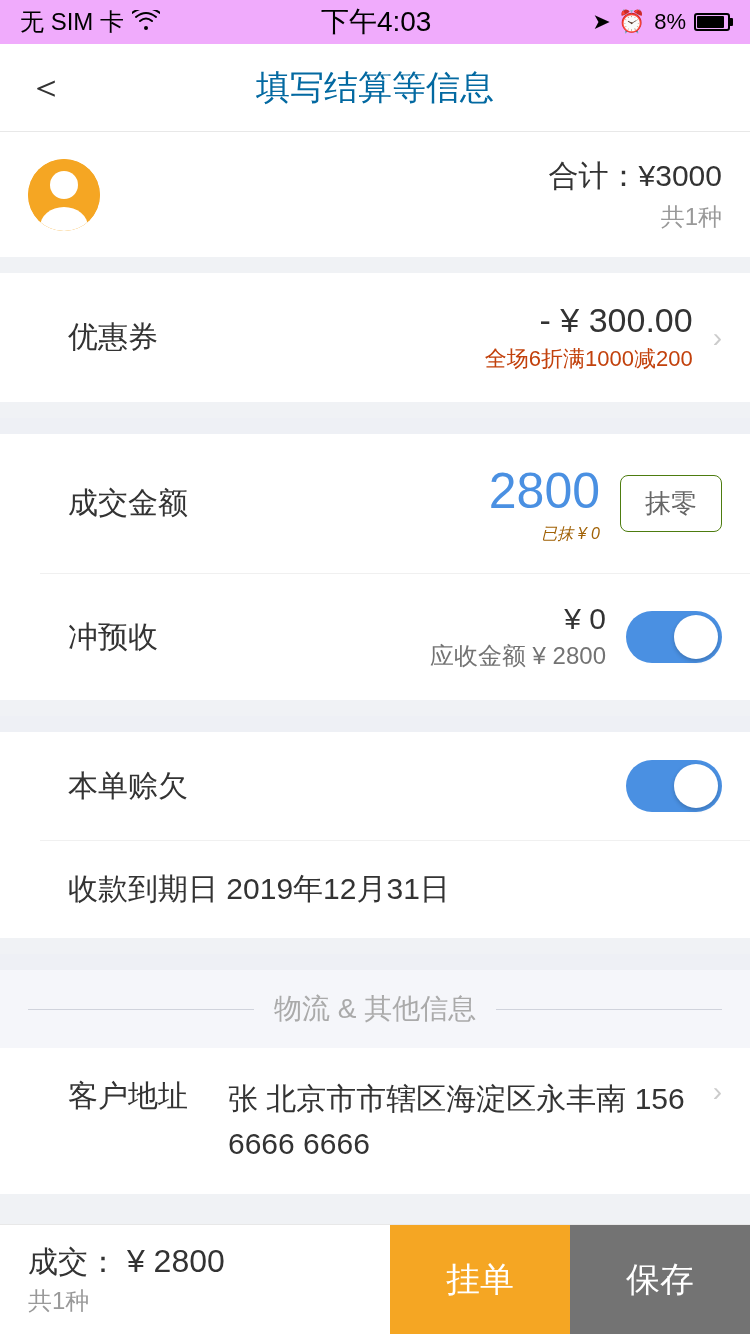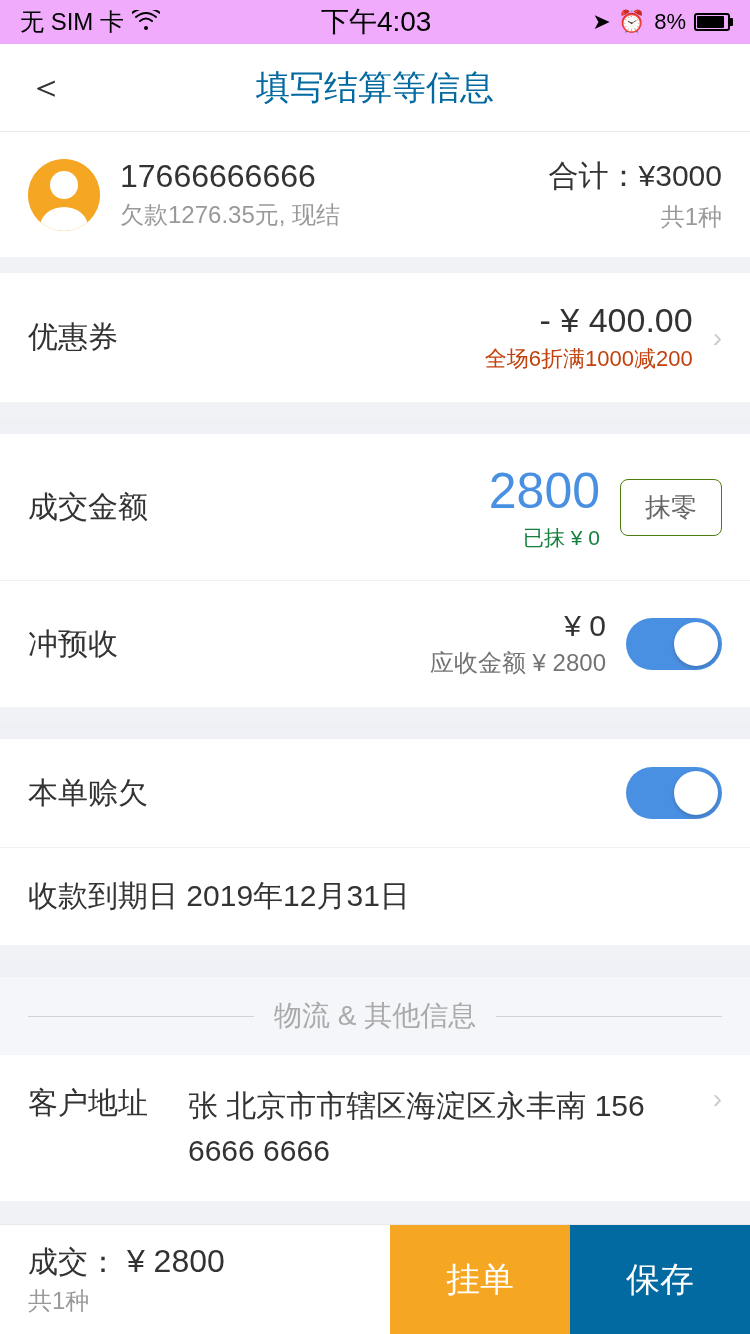--- a/index.html
+++ b/index.html
@@ -82,20 +82,21 @@
     .content {
       flex: 1;
       overflow-y: auto;
       padding-bottom: 120px;
     }
 
     
     .card {
       background: #fff;
       margin-bottom: 16px;
+      padding-left: 40px;
     }
 
     
     .customer-row {
       background: #fff;
       padding: 24px 28px;
       display: flex;
       align-items: center;
       justify-content: space-between;
       margin-bottom: 16px;
@@ -283,36 +284,37 @@
       justify-content: center;
       font-size: 34px;
       font-weight: 500;
       color: #fff;
       cursor: pointer;
     }
     .btn-hang {
       background: #f5a623;
     }
     .btn-save {
-      background: #0369a1;
+      background: #737373;
     }
 
     .amount-block {
       text-align: right;
       margin-left: 16px;
     }
     .amount-block .main {
       font-size: 50px;
       font-weight: 500;
       color: #4a90e2;
     }
     .amount-block .sub {
-      font-size: 21px;
-      color: #15803d;
+      font-size: 16px;
+      color: #a16207;
       margin-top: 4px;
+      font-style: italic;
     }
 
     .chong-right {
       text-align: right;
     }
     .chong-val {
       font-size: 30px;
       color: #333;
     }
     .chong-sub {
@@ -370,37 +372,33 @@
 
   <div class="customer-row card">
     <div class="customer-left">
       <div class="avatar">
         <svg class="avatar-icon" viewBox="0 0 72 72" xmlns="http://www.w3.org/2000/svg">
           <circle cx="36" cy="36" r="36" fill="#f5a623"></circle>
           <circle cx="36" cy="26" r="14" fill="#fff"></circle>
           <ellipse cx="36" cy="68" rx="24" ry="20" fill="#fff"></ellipse>
         </svg>
       </div>
-      <div class="customer-info">
-        <div class="customer-phone">17666666666</div>
-        <div class="customer-sub">欠款1276.35元, 现结</div>
-      </div>
     </div>
     <div class="customer-right">
       <div class="customer-total">合计：¥3000</div>
       <div class="customer-count">共1种</div>
     </div>
   </div>
 
   <div class="card">
     <div class="row-item">
       <div class="row-label">优惠券</div>
       <div class="row-right">
         <div class="discount-right">
-          <div class="discount-amount">- ¥ 400.00</div>
+          <div class="discount-amount">- ¥ 300.00</div>
           <div class="discount-desc">全场6折满1000减200</div>
         </div>
         <span class="chevron">›</span>
       </div>
     </div>
   </div>
 
   <div class="section-divider"></div>
 
   <div class="card">

